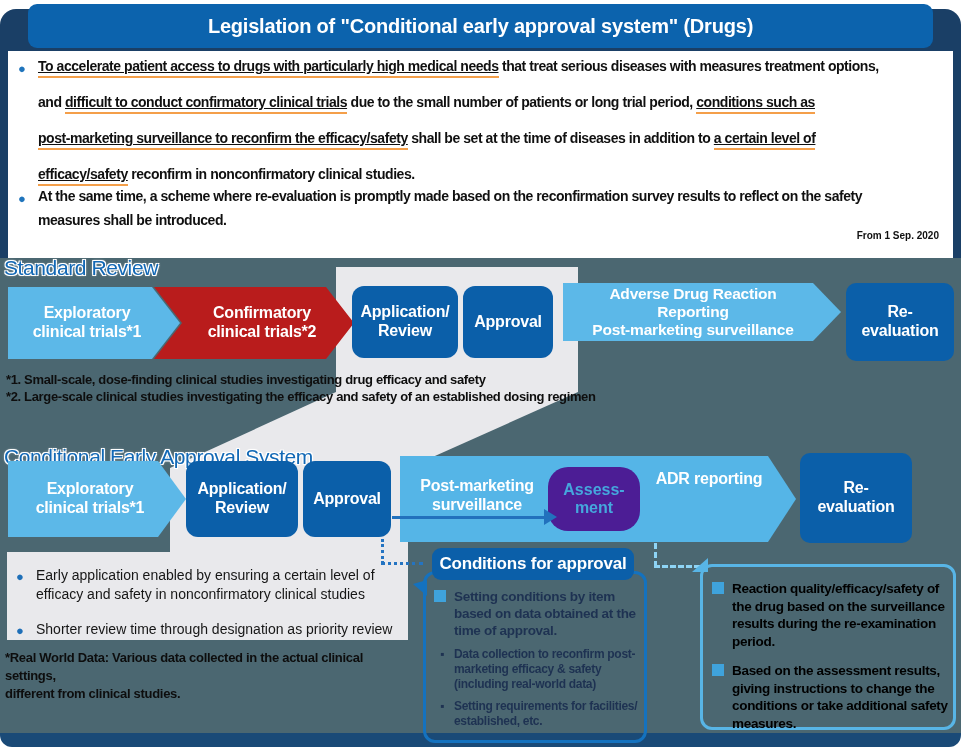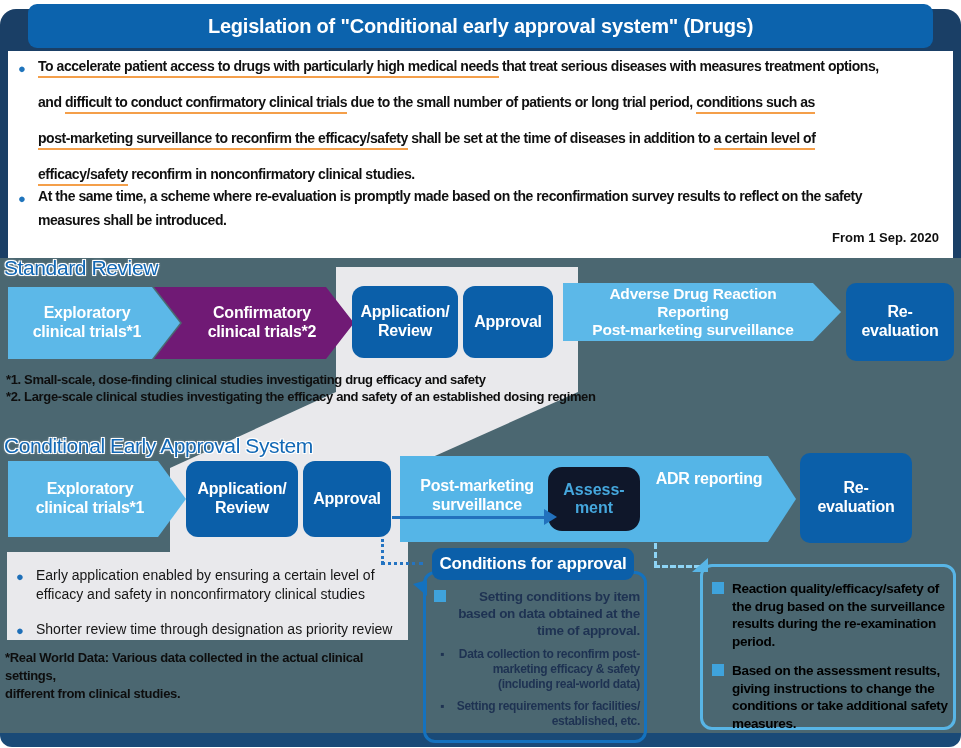--- a/index.html
+++ b/index.html
@@ -11,44 +11,44 @@
   .white-area{position:absolute;left:0;top:51px;right:0;height:207px;background:#ffffff;
               border-left:8px solid #1a3f66;border-right:8px solid #1a3f66;box-sizing:border-box;}
   .slate-area{position:absolute;left:0;top:258px;right:0;height:477px;background:#4b6771;}
   .bottom-bar{position:absolute;left:0;top:733px;right:0;height:14px;background:#1a4a77;border-radius:0 0 12px 12px;}
 
   .title-bar{position:absolute;left:28px;top:4px;width:905px;height:44px;background:#0c63ad;border-radius:9px;
              display:flex;align-items:center;justify-content:center;color:#fff;font-size:20px;font-weight:bold;letter-spacing:-0.2px;}
 
   
   .intro-line{position:absolute;left:38px;white-space:nowrap;font-size:14px;font-weight:bold;color:#101010;letter-spacing:-0.45px;}
-  .useg{border-bottom:2.5px solid #f49f4a;padding-bottom:1.5px;}
+  .useg{border-bottom:2.5px solid #f49f4a;padding-bottom:1.5px;text-decoration:underline;}
   .bdot{position:absolute;left:18px;color:#1f74bc;font-size:13px;}
-  .date-note{position:absolute;right:22px;top:230px;font-size:13px;font-weight:bold;color:#101010;}
+  .date-note{position:absolute;right:22px;top:230px;font-size:10px;font-weight:bold;color:#101010;}
 
   
   .sec-head{position:absolute;left:4px;color:#1268b5;font-size:21px;font-weight:normal;letter-spacing:-0.4px;
             text-shadow:-1px -1px 0 #fff,1px -1px 0 #fff,-1px 1px 0 #fff,1px 1px 0 #fff,0 0 3px #fff;}
 
   
   .gray-svg{position:absolute;left:0;top:0;width:961px;height:748px;pointer-events:none;}
 
   
   .chev,.arrowbox{position:absolute;display:flex;align-items:center;justify-content:center;text-align:center;
         color:#fff;font-weight:bold;font-size:16px;line-height:1.18;white-space:pre-line;letter-spacing:-0.2px;}
   .tip-r{clip-path:polygon(0 0,calc(100% - 28px) 0,100% 50%,calc(100% - 28px) 100%,0 100%);}
   .notch-tip{clip-path:polygon(0 0,calc(100% - 28px) 0,100% 50%,calc(100% - 28px) 100%,0 100%,28px 50%);}
   .lblue{background:#5cb8e8;}
-  .orange{background:#701a75;}
+  .orange{background:#b91c1c;}
   .bluebox{position:absolute;background:#0b5fa9;border-radius:12px;display:flex;align-items:center;justify-content:center;
            text-align:center;color:#fff;font-weight:bold;font-size:16px;line-height:1.18;white-space:pre-line;letter-spacing:-0.2px;}
 
   .footnote{position:absolute;left:6px;font-size:13px;font-weight:bold;color:#0e0e0e;letter-spacing:-0.35px;white-space:nowrap;}
   .arrow2-label{position:absolute;color:#fff;font-weight:bold;font-size:16px;line-height:1.18;text-align:center;white-space:pre-line;letter-spacing:-0.2px;}
-  .assess-box{position:absolute;left:548px;top:467px;width:92px;height:64px;background:#0f172a;border-radius:14px;
+  .assess-box{position:absolute;left:548px;top:467px;width:92px;height:64px;background:#4c1d95;border-radius:20px;
               display:flex;align-items:center;justify-content:center;text-align:center;color:#45a7dd;
               font-weight:bold;font-size:16px;line-height:1.15;white-space:pre-line;}
 
   
   .hline{position:absolute;left:392px;top:516px;width:152px;height:3px;background:#2271bd;}
   .hline-head{position:absolute;left:544px;top:509px;width:0;height:0;border-left:13px solid #2271bd;
               border-top:8px solid transparent;border-bottom:8px solid transparent;}
   .conn1v{position:absolute;left:381px;top:539px;height:25px;border-left:3px dotted #2474c2;}
   .conn1h{position:absolute;left:381px;top:562px;width:42px;border-top:3px dotted #2474c2;}
   .conn2v{position:absolute;left:654px;top:543px;height:24px;border-left:3px dashed #8ed4f5;}
@@ -59,21 +59,21 @@
   .gb-item{position:relative;padding-left:22px;margin-bottom:16px;}
   .gb-item .dot{position:absolute;left:2px;top:1px;color:#1e6fb8;font-size:13px;}
   .rwd-note{position:absolute;left:5px;top:649px;width:400px;font-size:13px;font-weight:bold;color:#0d0d0d;line-height:18px;letter-spacing:-0.3px;}
 
   
   .cond-box{position:absolute;left:423px;top:571px;width:224px;height:172px;border:3px solid #1472bf;border-radius:12px;box-sizing:border-box;}
   .cond-tail{position:absolute;left:413px;top:580px;width:0;height:0;border-right:14px solid #1472bf;
              border-top:4px solid transparent;border-bottom:12px solid transparent;}
   .cond-head{position:absolute;left:432px;top:548px;width:202px;height:32px;background:#0b5fa9;border-radius:9px;
              display:flex;align-items:center;justify-content:center;color:#fff;font-weight:bold;font-size:17px;letter-spacing:-0.2px;}
-  .cond-body{position:absolute;left:434px;top:588px;width:206px;color:#1e3252;text-align:right;}
+  .cond-body{position:absolute;left:434px;top:588px;width:206px;color:#1e3252;}
   .sq-item{position:relative;padding-left:20px;font-size:13.5px;font-weight:bold;line-height:17px;margin-bottom:8px;letter-spacing:-0.3px;}
   .sq{position:absolute;left:0;top:2px;width:12px;height:12px;background:#3fa3dc;}
   .sub-item{position:relative;padding-left:14px;font-size:12px;font-weight:bold;line-height:15px;margin:7px 0 0 6px;letter-spacing:-0.3px;color:#1e3252;}
   .sub-item .dash{position:absolute;left:0;top:0;}
 
   
   .right-box{position:absolute;left:700px;top:564px;width:256px;height:166px;border:3.5px solid #58b5e6;border-radius:12px;box-sizing:border-box;}
   .right-tail{position:absolute;left:692px;top:558px;width:0;height:0;border-right:16px solid #58b5e6;border-top:14px solid transparent;}
   .right-body{position:absolute;left:712px;top:580px;width:236px;}
   .right-body .sq-item{margin-bottom:12px;line-height:17.5px;}
@@ -119,21 +119,21 @@
   <div class="bluebox" style="left:463px;top:286px;width:90px;height:72px;">Approval</div>
   <div class="chev lblue tip-r" style="left:563px;top:283px;width:278px;height:58px;padding-right:18px;box-sizing:border-box;font-size:15.5px;">Adverse Drug Reaction
 Reporting
 Post-marketing surveillance</div>
   <div class="bluebox" style="left:846px;top:283px;width:108px;height:78px;border-radius:10px;">Re-
 evaluation</div>
 
   <div class="footnote" style="top:372px">*1. Small-scale, dose-finding clinical studies investigating drug efficacy and safety</div>
   <div class="footnote" style="top:389px">*2. Large-scale clinical studies investigating the efficacy and safety of an established dosing regimen</div>
 
-  <div class="sec-head" style="top:434px">Conditional Early Approval System</div>
+  <div class="sec-head" style="top:445px">Conditional Early Approval System</div>
 
   <div class="chev lblue tip-r" style="left:8px;top:461px;width:178px;height:76px;padding-right:14px;box-sizing:border-box;">Exploratory
 clinical trials*1</div>
   <div class="bluebox" style="left:186px;top:461px;width:112px;height:76px;">Application/
 Review</div>
   <div class="bluebox" style="left:303px;top:461px;width:88px;height:76px;">Approval</div>
   <div class="chev tip-r" style="left:400px;top:456px;width:396px;height:86px;background:#55b5e7;"></div>
   <div class="arrow2-label" style="left:406px;top:477px;width:142px;">Post-marketing
 surveillance</div>
   <div class="assess-box">Assess-

